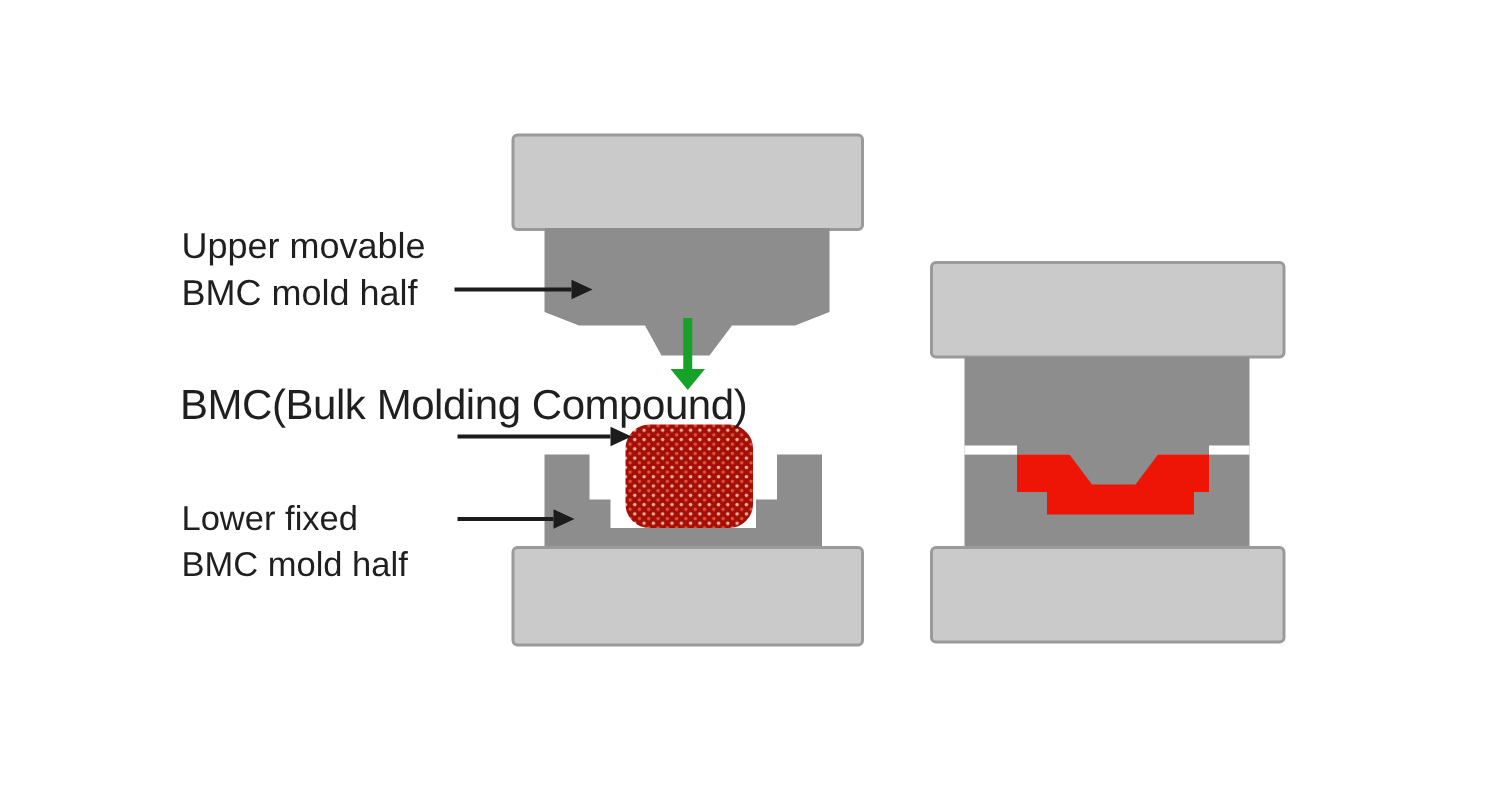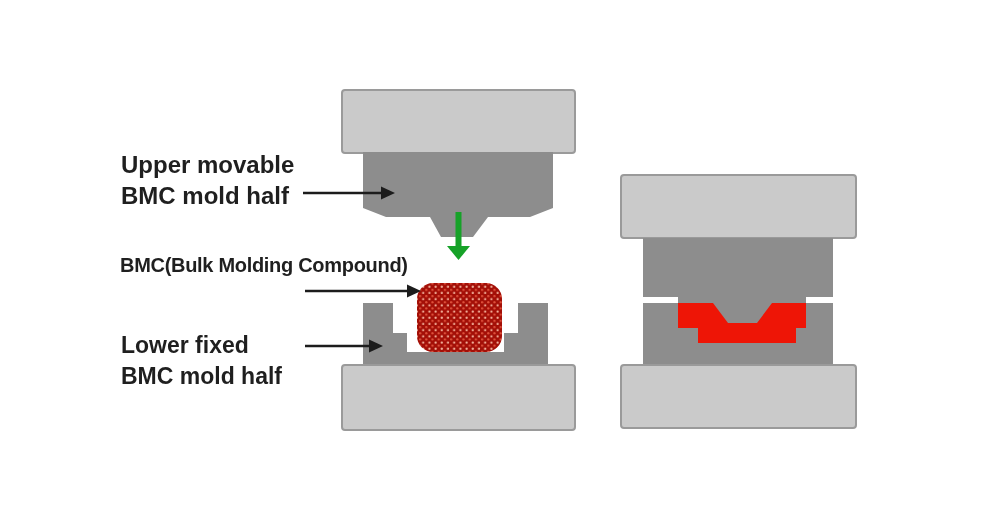--- a/index.html
+++ b/index.html
@@ -9,27 +9,27 @@
     background:#ffffff;
     font-family:"Liberation Sans", sans-serif;
     overflow:hidden;
   }
   .canvas svg { position:absolute; left:0; top:0; }
   .plate { stroke:#9a9a9a; stroke-width:2; }
   .blockshape { stroke:none; }
   .arrow-line { stroke-width:2.6; fill:none; }
   .label {
     position:absolute;
-    font-weight:bold;
+    font-weight:normal;
     color:#1f1f1f;
     white-space:nowrap;
   }
   .label .line { display:block; }
   #label-upper { left:121px; top:149px; font-size:24px; line-height:31px; }
-  #label-bmc   { left:120px; top:254px; font-size:20px; letter-spacing:-0.3px; }
+  #label-bmc   { left:120px; top:254px; font-size:28px; letter-spacing:-0.3px; }
   #label-lower { left:121px; top:330px; font-size:23px; line-height:31px; }
 </style>
 </head>
 <body>
 
 <div class="canvas">
 
   <svg width="1000" height="526" viewBox="0 0 1000 526">
 
     <defs>

